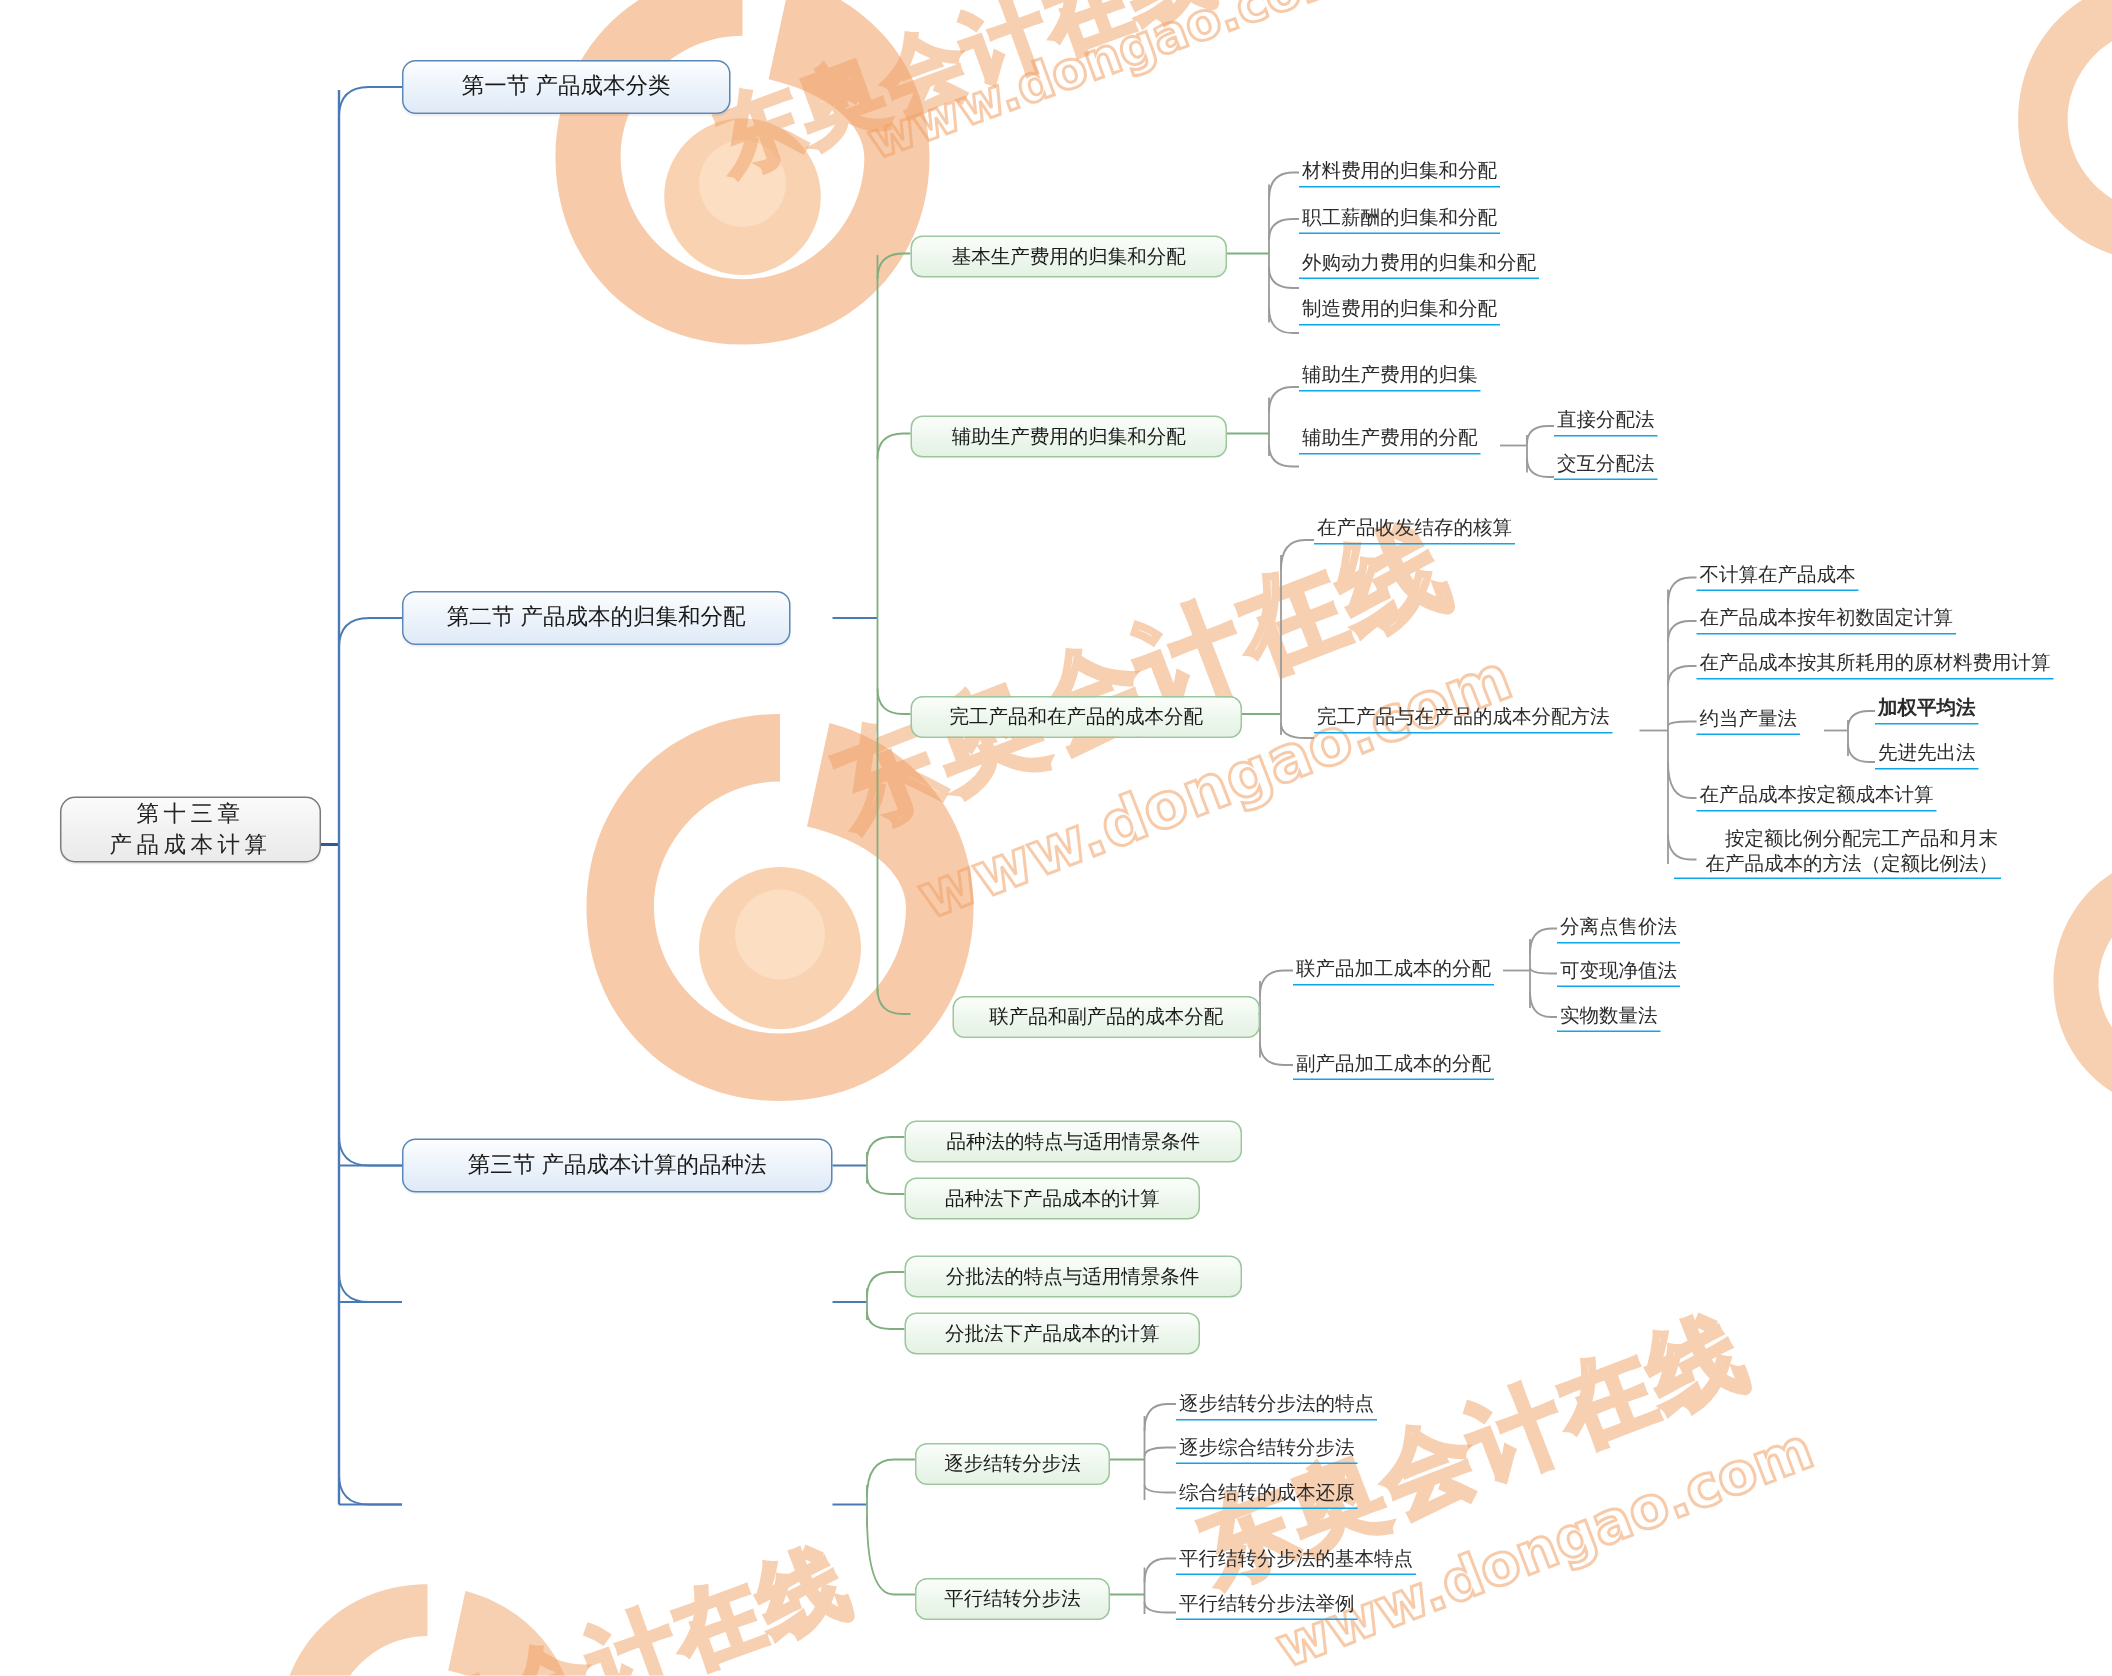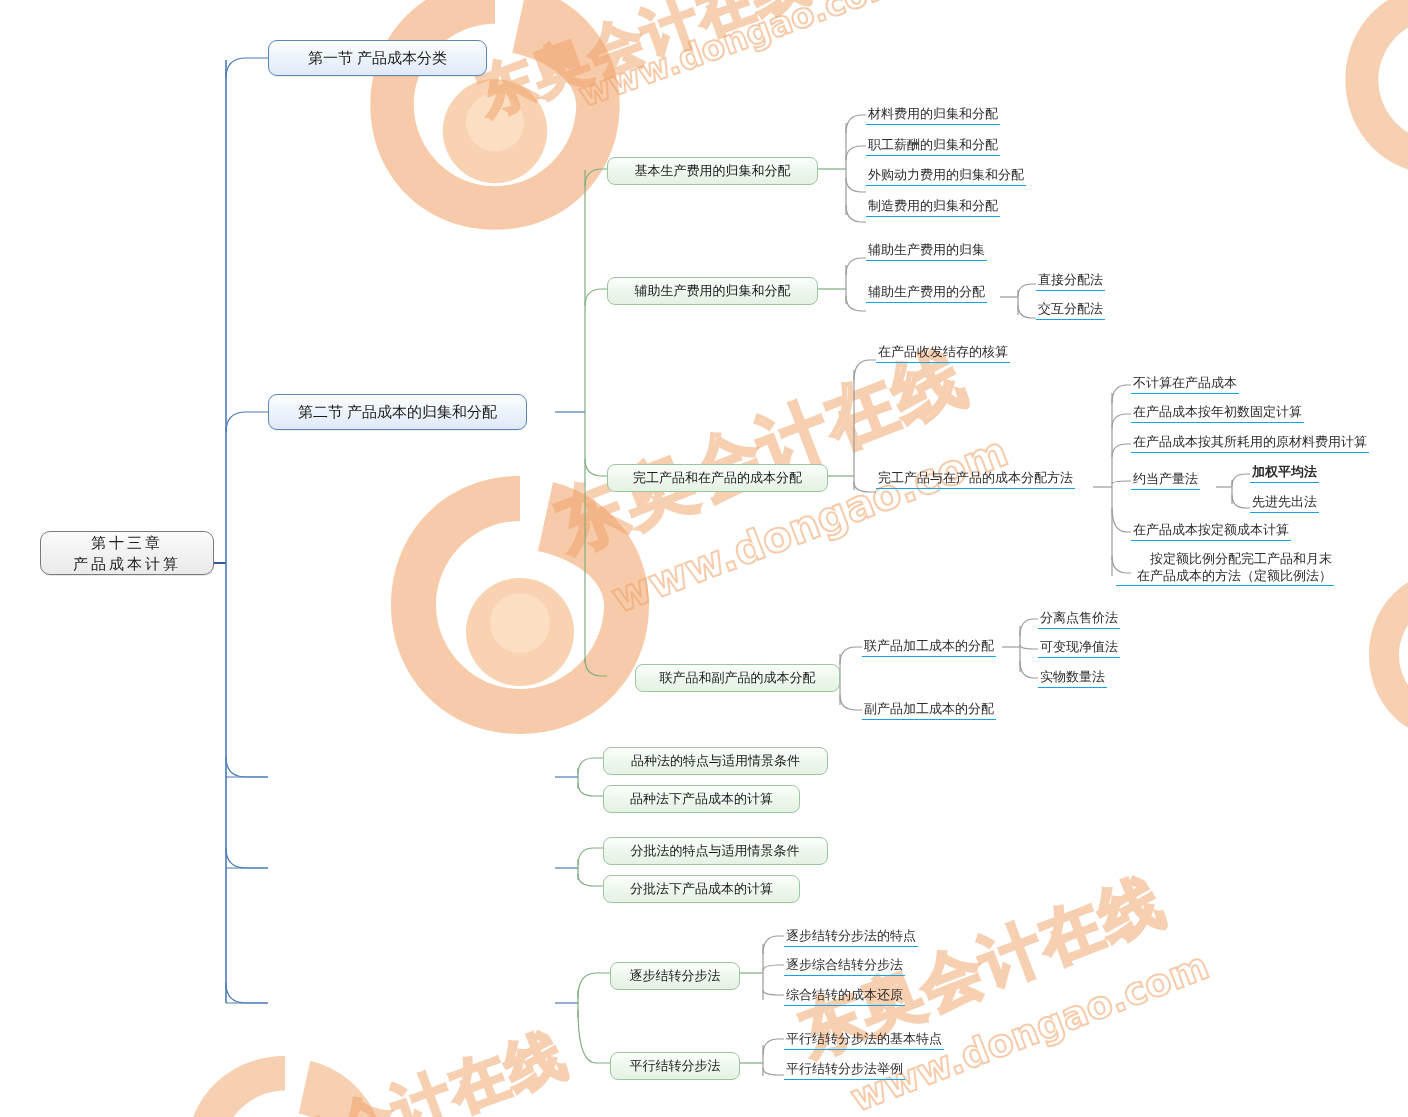--- a/index.html
+++ b/index.html
@@ -254,20 +254,21 @@
     <span>在产品成本的方法（定额比例法）</span>
   </div>
 
   <div class="node node-l2" style="left:607px;top:664px;width:205px;margin-left:28px;">联产品和副产品的成本分配</div>
   <div class="node node-leaf" style="left:862px;top:637px;">联产品加工成本的分配</div>
   <div class="node node-leaf" style="left:1038px;top:609px;">分离点售价法</div>
   <div class="node node-leaf" style="left:1038px;top:638px;">可变现净值法</div>
   <div class="node node-leaf" style="left:1038px;top:668px;">实物数量法</div>
   <div class="node node-leaf" style="left:862px;top:700px;">副产品加工成本的分配</div>
 
+  <div class="node node-l1" style="left:268px;top:759px;width:287px;">第三节 产品成本计算的品种法</div>
   <div class="node node-l2" style="left:603px;top:747px;width:225px;">品种法的特点与适用情景条件</div>
   <div class="node node-l2" style="left:603px;top:785px;width:197px;">品种法下产品成本的计算</div>
 
   <div class="node node-l2" style="left:603px;top:837px;width:225px;padding-left:11px;">分批法的特点与适用情景条件</div>
   <div class="node node-l2" style="left:603px;top:875px;width:197px;">分批法下产品成本的计算</div>
 
   <div class="node node-l2 small" style="left:610px;top:962px;width:130px;">逐步结转分步法</div>
   <div class="node node-leaf" style="left:784px;top:927px;">逐步结转分步法的特点</div>
   <div class="node node-leaf" style="left:784px;top:956px;">逐步综合结转分步法</div>
   <div class="node node-leaf" style="left:784px;top:986px;">综合结转的成本还原</div>

